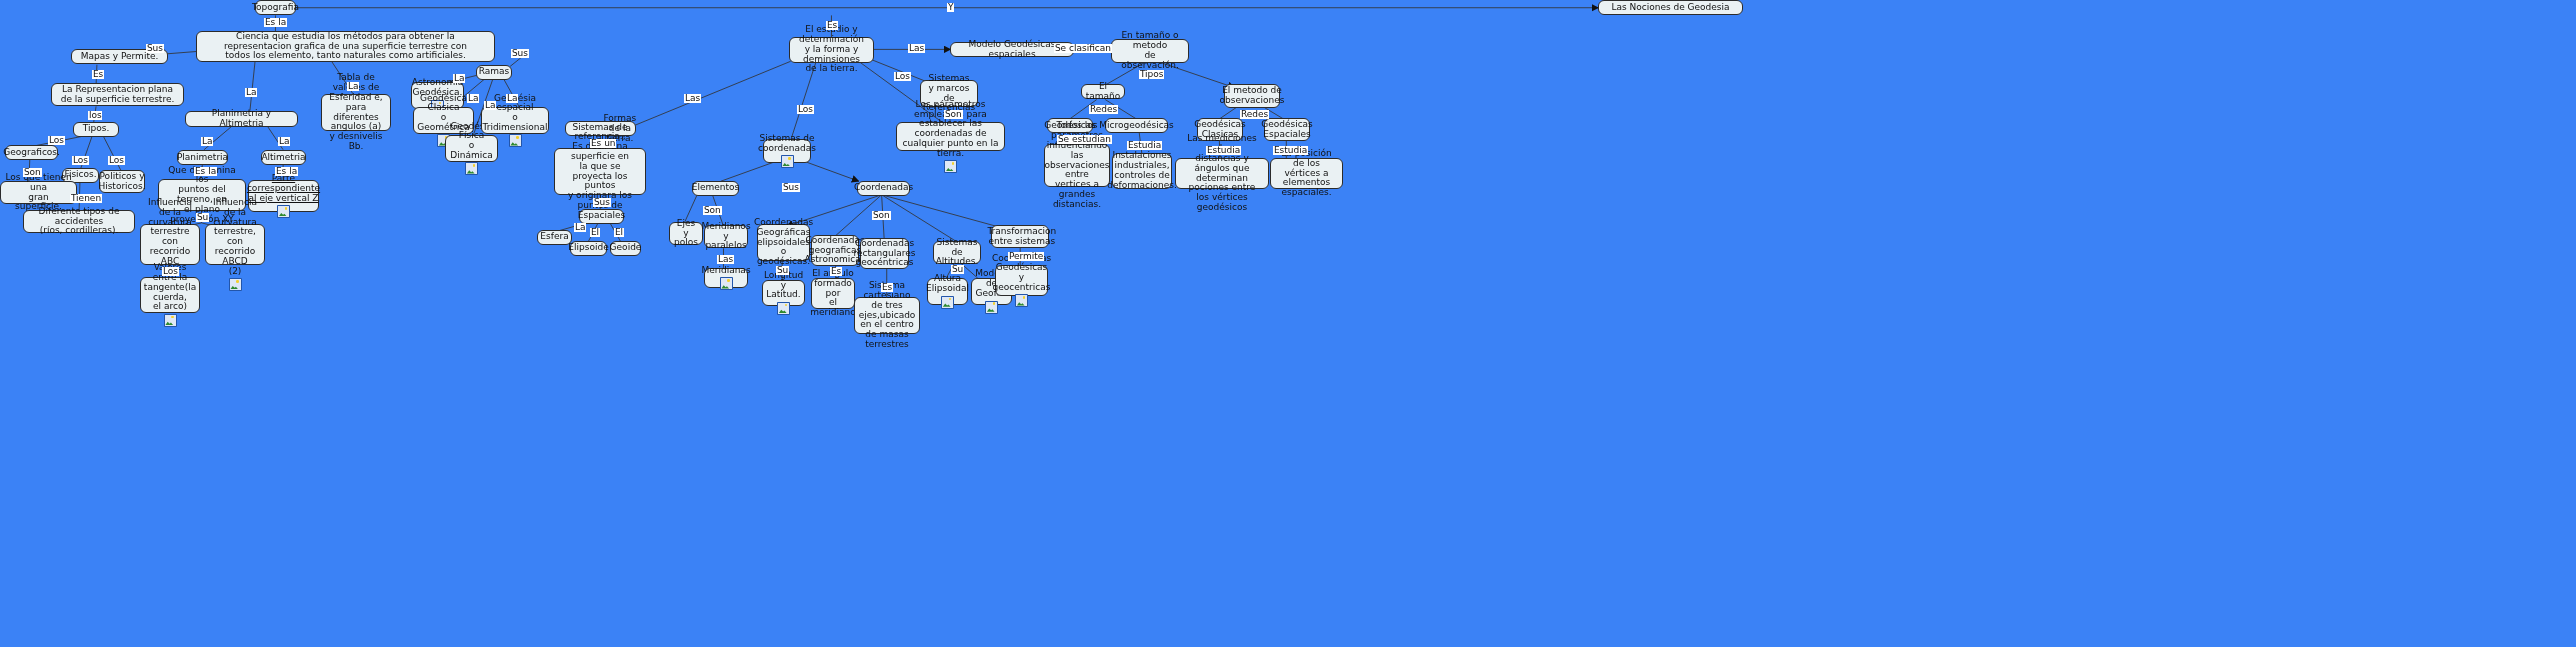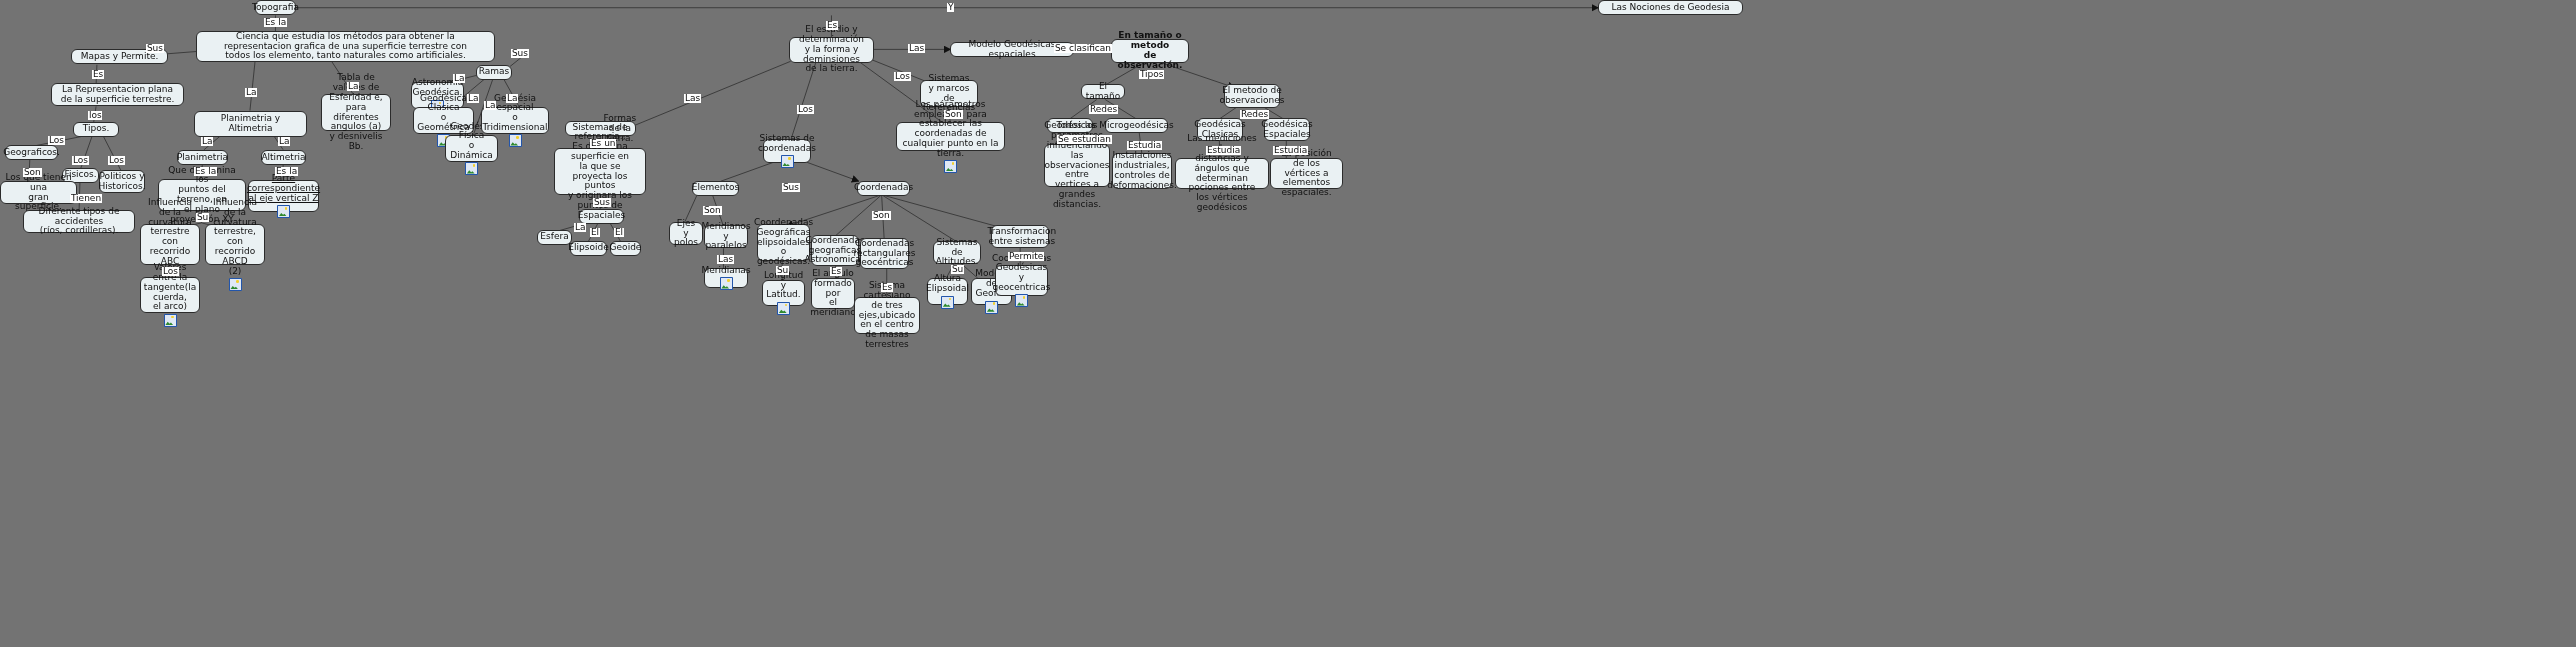--- a/index.html
+++ b/index.html
@@ -1,17 +1,17 @@
 <!DOCTYPE html>
 <html style="font-size:13.6px"><head>
 <meta charset="utf-8">
 <style>
   html,body{margin:0;padding:0;background:#ffffff;}
   body{font-family:"DejaVu Sans","Liberation Sans",sans-serif;}
-  #canvas{position:relative;width:2576px;height:648px;background:#737373;overflow:hidden;}
+  #canvas{position:relative;width:2576px;height:648px;background:#3b82f6;overflow:hidden;}
   svg#edges{position:absolute;left:0;top:0;width:2576px;height:648px;pointer-events:none;}
   .node{
     position:absolute;
     box-sizing:border-box;
     background:#eaf1f3;
     border:0.9px solid #2b2b2b;
     border-radius:6px;
     display:flex;
     flex-direction:column;
     align-items:center;
@@ -219,21 +219,21 @@
   <div class="node" style="left:0px;top:181px;width:77px;height:23px;">
       <span class="txt">Los que tienen una
 gran superficie.</span>
     </div>
 
   <div class="node" style="left:23px;top:210px;width:112px;height:23px;">
       <span class="txt">Diferente tipos de accidentes
 (ríos, cordilleras).</span>
     </div>
 
-  <div class="node" style="left:194px;top:111px;width:113px;height:26px;">
+  <div class="node" style="left:185px;top:111px;width:113px;height:16px;">
       <span class="txt">Planimetria y Altimetria</span>
     </div>
 
   <div class="node" style="left:321px;top:94px;width:70px;height:37px;">
       <span class="txt">Tabla de valores de
 Esferidad e, para
 diferentes angulos (a)
 y desnivelis Bb.</span>
     </div>
 
@@ -448,21 +448,21 @@
     <span class="txt">Los párametros empleados para
 establecer las coordenadas de
 cualquier punto en la tierra.</span>
     <span class="imgicon"></span>
   </div>
 
   <div class="node" style="left:950px;top:42px;width:124px;height:15.3px;">
       <span class="txt">Modelo Geodésicas espaciales</span>
     </div>
 
-  <div class="node" style="left:1111px;top:39px;width:78px;height:24px;font-weight:bold;">
+  <div class="node" style="left:1111px;top:39px;width:78px;height:24px;">
       <span class="txt">En tamaño o metodo
 de observación.</span>
     </div>
 
   <div class="node" style="left:1081px;top:84px;width:44px;height:15.3px;">
       <span class="txt">El tamaño</span>
     </div>
 
   <div class="node" style="left:1224px;top:84px;width:56px;height:24px;">
       <span class="txt">El metodo de

